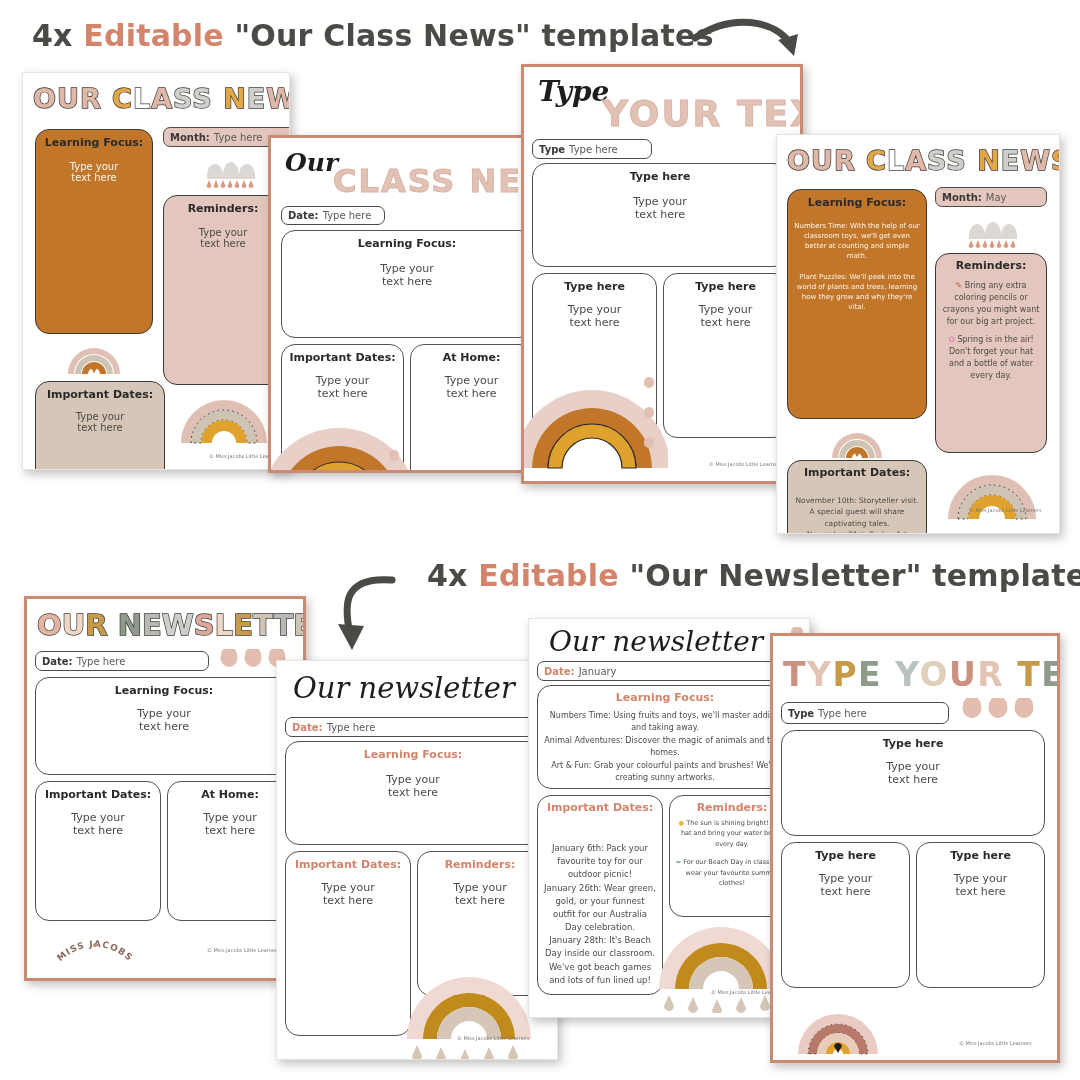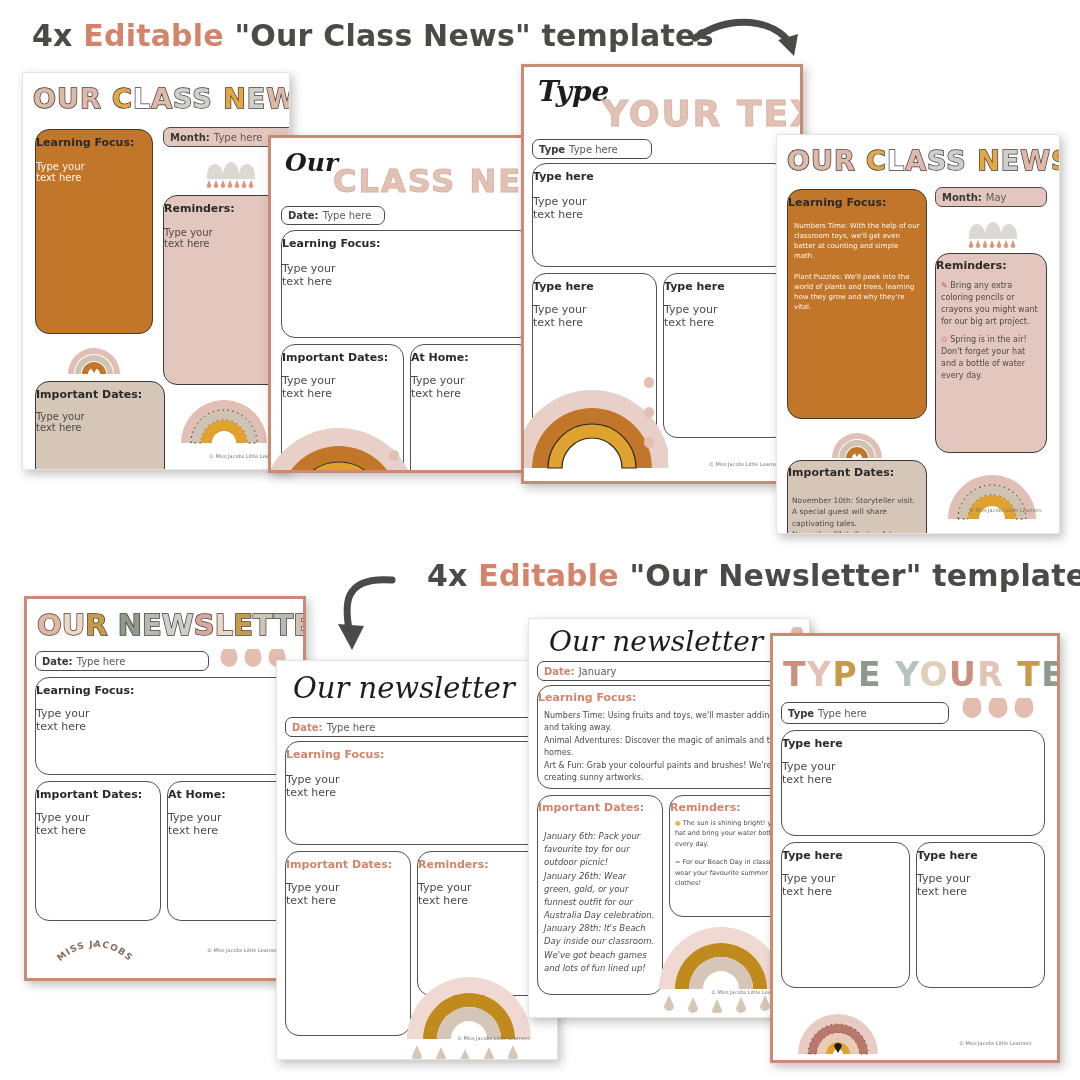--- a/index.html
+++ b/index.html
@@ -77,21 +77,21 @@
     white-space:nowrap;
   }
 
   
   .box{
     position:absolute;
     box-sizing:border-box;
     border:1.6px solid #54514e;
     border-radius:14px;
     background:#fff;
-    text-align:left;
+    text-align:center;
     overflow:hidden;
   }
   .box .bt{
     font-family:"DejaVu Sans", sans-serif;
     font-weight:600;
     color:#2b2a28;
     display:block;
   }
   .box .bt.coral{color:#d3846a;}
   .box .bb{
@@ -491,21 +491,21 @@
 
       <div class="box" style="left:8px;top:66px;width:256px;height:104px;">
         <span class="bt coral" style="font-size:11px;margin-top:5px;">Learning Focus:</span>
         <span class="bb" style="font-size:8px;margin-top:6px;line-height:1.55;padding:0 6px;">Numbers Time: Using fruits and toys, we'll master adding and taking away.
 Animal Adventures: Discover the magic of animals and their homes.
 Art &amp; Fun: Grab your colourful paints and brushes! We're creating sunny artworks.</span>
       </div>
 
       <div class="box" style="left:8px;top:176px;width:126px;height:200px;">
         <span class="bt coral" style="font-size:11px;margin-top:5px;">Important Dates:</span>
-        <span class="bb" style="font-size:8.5px;margin-top:16px;line-height:1.55;padding:0 6px;font-style:italic;">January 6th: Pack your favourite toy for our outdoor picnic!
+        <span class="bb" style="font-size:8.5px;margin-top:28px;line-height:1.55;padding:0 6px;">January 6th: Pack your favourite toy for our outdoor picnic!
 January 26th: Wear green, gold, or your funnest outfit for our Australia Day celebration.
 January 28th: It's Beach Day inside our classroom. We've got beach games and lots of fun lined up!</span>
       </div>
       <div class="box" style="left:140px;top:176px;width:126px;height:122px;">
         <span class="bt coral" style="font-size:11px;margin-top:5px;">Reminders:</span>
         <span class="bb" style="font-size:6.5px;margin-top:4px;line-height:1.6;padding:0 5px;"><span style="color:#e8b54a">●</span> <span>The sun is shining bright! your hat and bring your water bottle every day.</span></span>
         <span class="bb" style="font-size:6.5px;margin-top:8px;line-height:1.6;padding:0 5px;"><span style="color:#4e72b8">≈</span> <span>For our Beach Day in classroom, wear your favourite summer clothes!</span></span>
       </div>
 
       <svg class="rb" style="left:126px;top:282px;" width="140" height="112">

